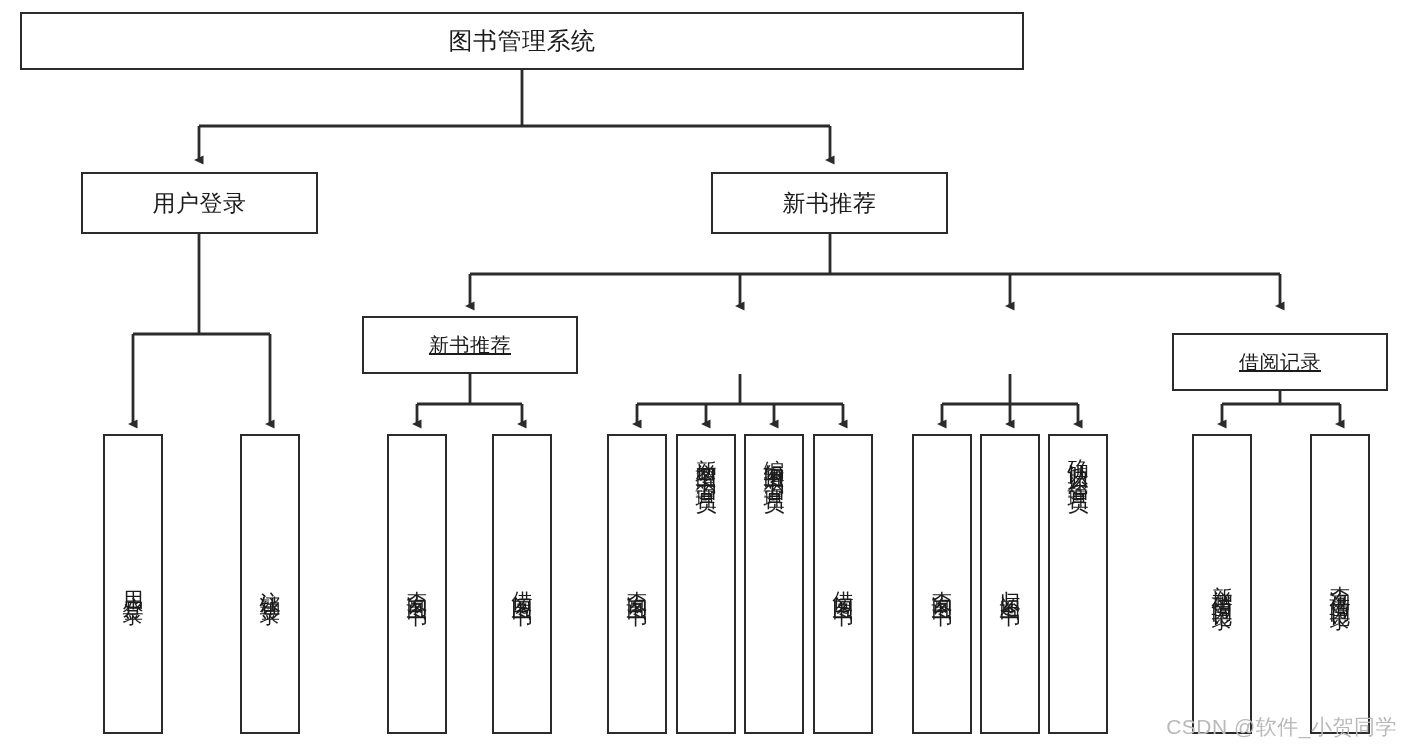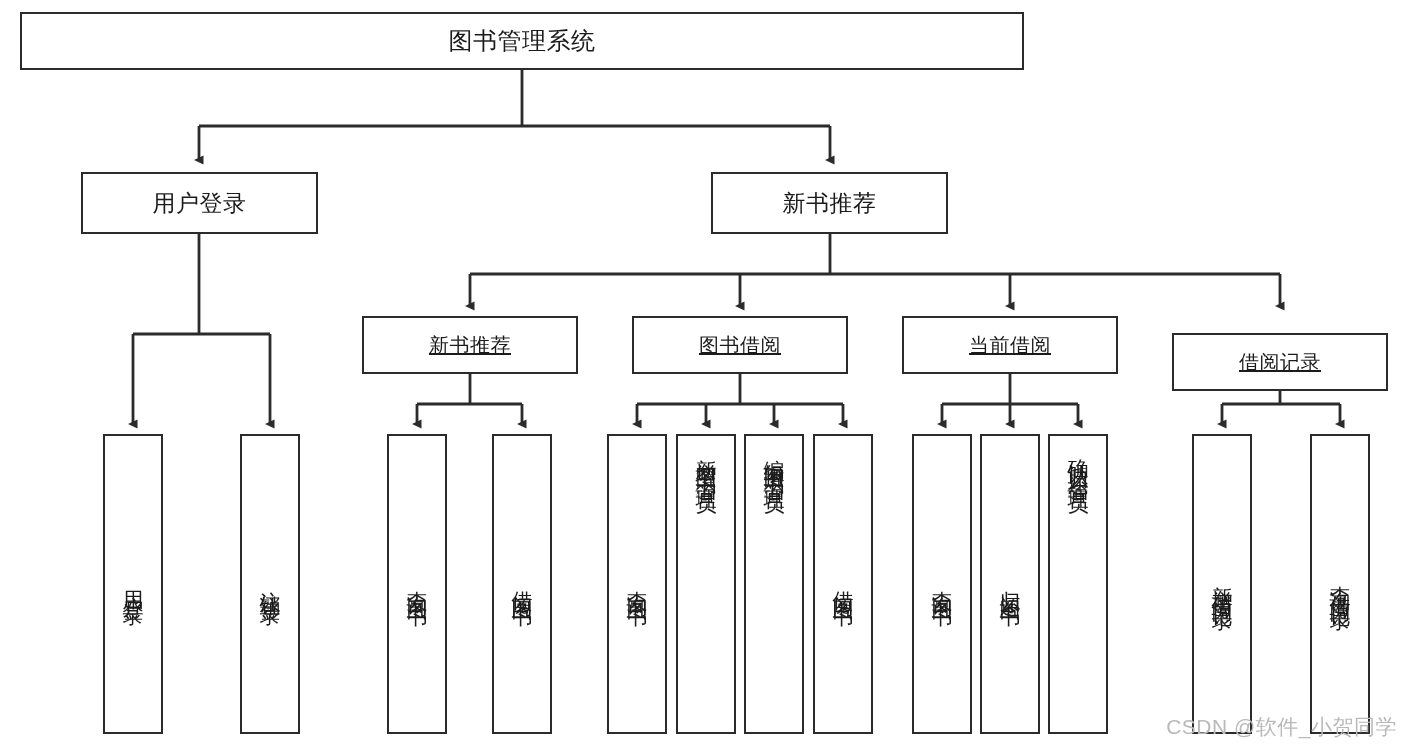--- a/index.html
+++ b/index.html
@@ -137,26 +137,20 @@
   <div class="node lvl1" style="left:81px; top:172px; width:237px; height:62px;">
     <span class="label">用户登录</span>
   </div>
   <div class="node lvl1" style="left:711px; top:172px; width:237px; height:62px;">
     <span class="label">新书推荐</span>
   </div>
 
   <div class="node lvl2" style="left:362px; top:316px; width:216px; height:58px;">
     <span class="label">新书推荐</span>
   </div>
-  <div class="node lvl2" style="left:632px; top:316px; width:216px; height:58px;">
-    <span class="label">图书借阅</span>
-  </div>
-  <div class="node lvl2" style="left:902px; top:316px; width:216px; height:58px;">
-    <span class="label">当前借阅</span>
-  </div>
   <div class="node lvl2" style="left:1172px; top:316px; width:216px; height:58px;margin-top:17px;">
     <span class="label">借阅记录</span>
   </div>
 
   <div class="node leaf vcenter" style="left:103px; top:434px; width:60px; height:300px;">
     <span class="label">用户登录</span>
   </div>
   <div class="node leaf vcenter" style="left:240px; top:434px; width:60px; height:300px;">
     <span class="label">注销登录</span>
   </div>

